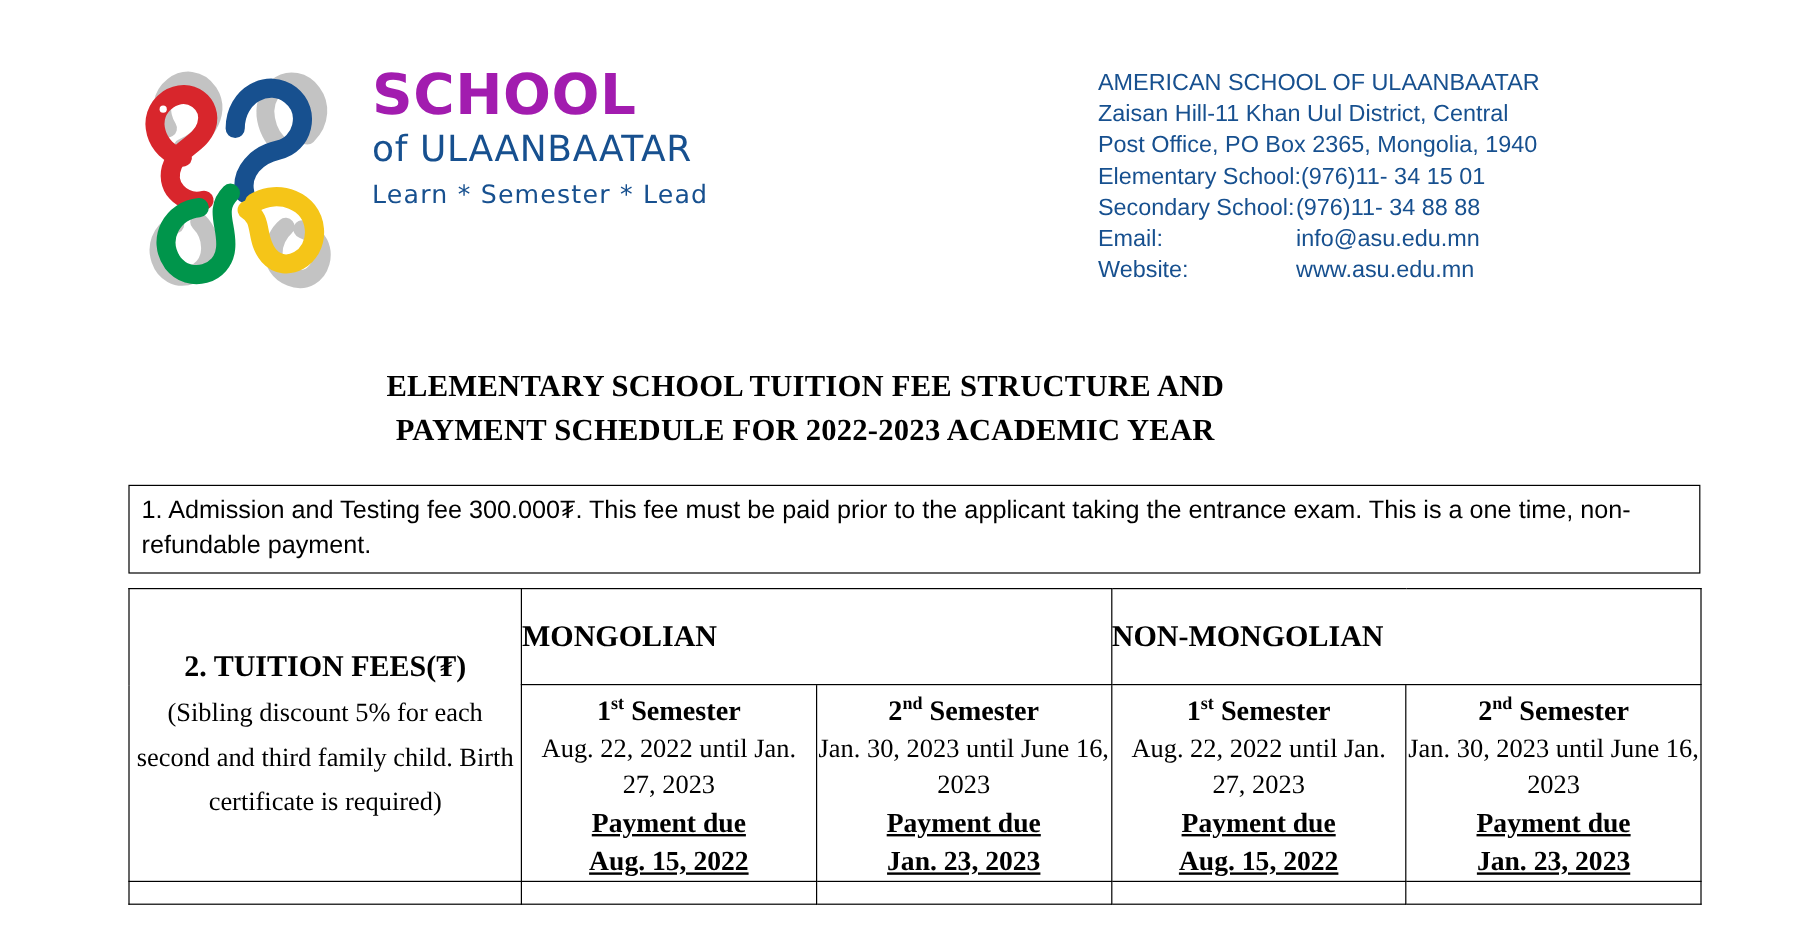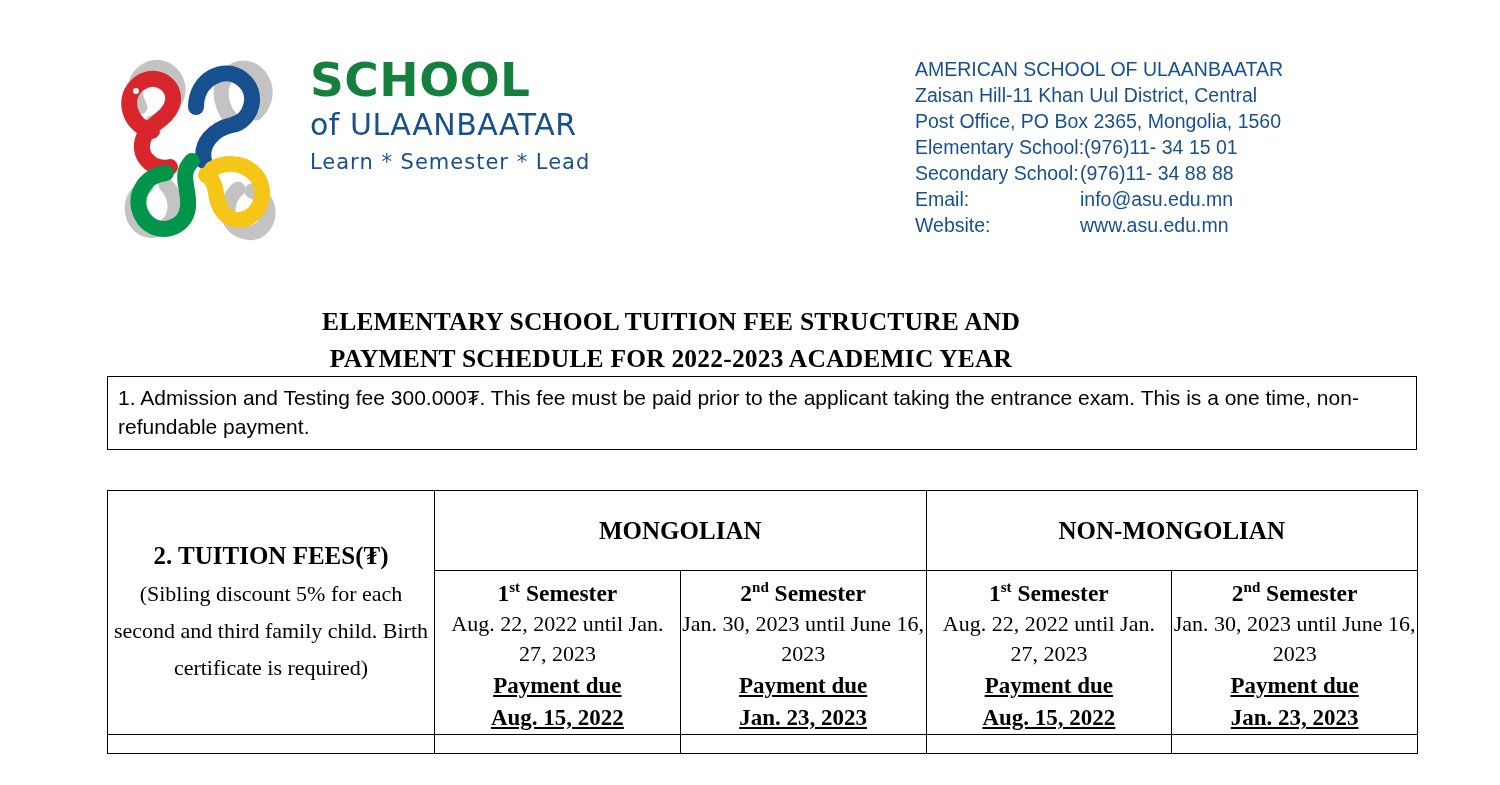--- a/index.html
+++ b/index.html
@@ -57,21 +57,21 @@
     line-height: 50px;
     letter-spacing: 0.5px;
     color: #17508f;
   }
   .logo-school {
     font-family: "DejaVu Sans", sans-serif;
     font-weight: bold;
     font-size: 47px;
     line-height: 50px;
     letter-spacing: 0.5px;
-    color: #15803d;
+    color: #a21caf;
   }
   .logo-ulaanbaatar {
     font-family: "DejaVu Sans", sans-serif;
     font-size: 30px;
     line-height: 36px;
     letter-spacing: 0.5px;
     color: #17508f;
     margin-top: 2px;
   }
   .logo-tagline {
@@ -113,21 +113,21 @@
     font-family: "Liberation Serif", serif;
     font-weight: bold;
     font-size: 25.5px;
     line-height: 37px;
     letter-spacing: 0.2px;
   }
 
   
   .note-box {
     position: absolute;
-    top: 376px;
+    top: 404px;
     left: 107px;
     width: 1310px;
     box-sizing: border-box;
     border: 1px solid #000;
     padding: 6px 10px 8px 10px;
     font-family: "Liberation Sans", sans-serif;
     font-size: 21px;
     line-height: 29px;
   }
 
@@ -145,21 +145,21 @@
     vertical-align: middle;
     padding: 0;
   }
   .col-label { width: 327px; }
   .col-sem   { width: 245.75px; }
 
   .group-head {
     font-family: "Liberation Serif", serif;
     font-weight: bold;
     font-size: 25px;
-    text-align: center;
+    text-align: left;
     height: 79px;
   }
 
   .label-cell {
     text-align: center;
     padding: 8px 14px 12px 14px;
   }
   .label-title {
     font-family: "Liberation Serif", serif;
     font-weight: bold;
@@ -244,21 +244,21 @@
     </div>
 
     <div class="contact-block">
       <div class="contact-row">
         <span>AMERICAN SCHOOL OF ULAANBAATAR</span>
       </div>
       <div class="contact-row">
         <span>Zaisan Hill-11 Khan Uul District, Central</span>
       </div>
       <div class="contact-row">
-        <span>Post Office, PO Box 2365, Mongolia, 1560</span>
+        <span>Post Office, PO Box 2365, Mongolia, 1940</span>
       </div>
       <div class="contact-row">
         <span class="contact-label">Elementary School:</span>
         <span class="contact-value">(976)11- 34 15 01</span>
       </div>
       <div class="contact-row">
         <span class="contact-label">Secondary School:</span>
         <span class="contact-value">(976)11- 34 88 88</span>
       </div>
       <div class="contact-row">

